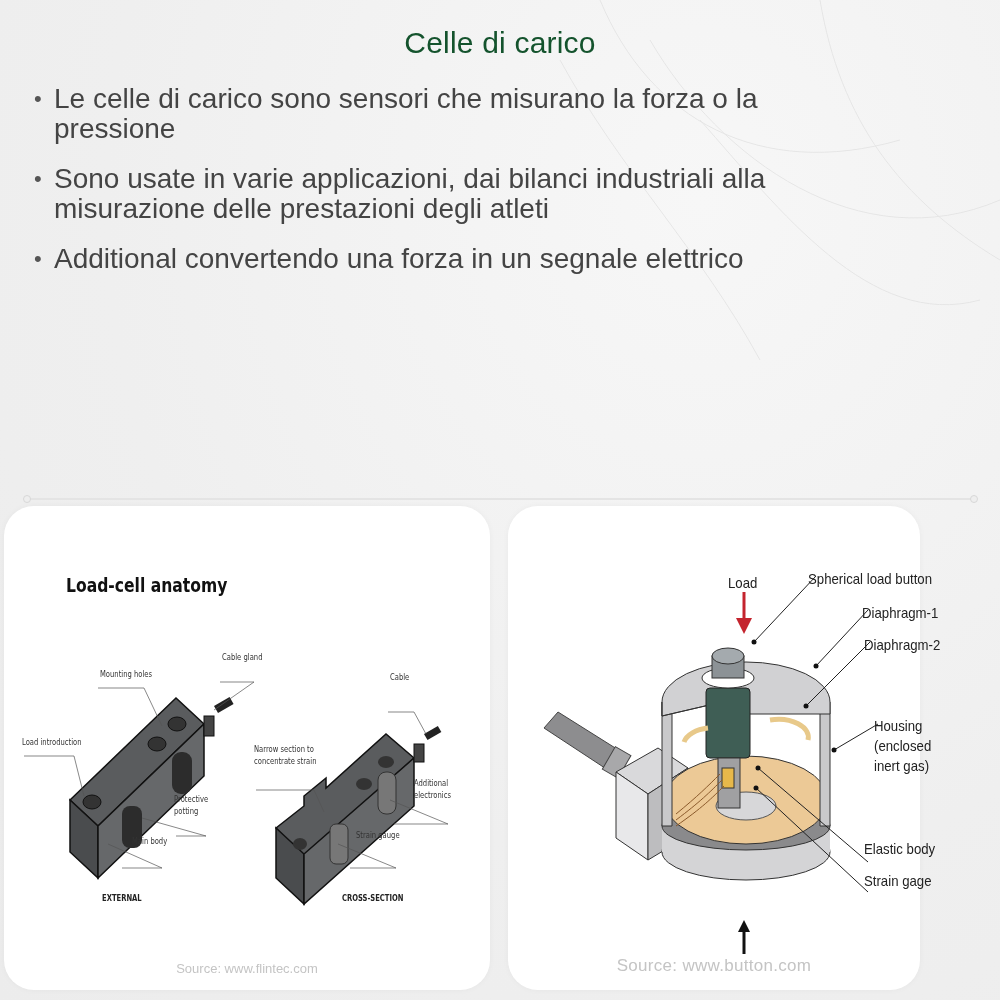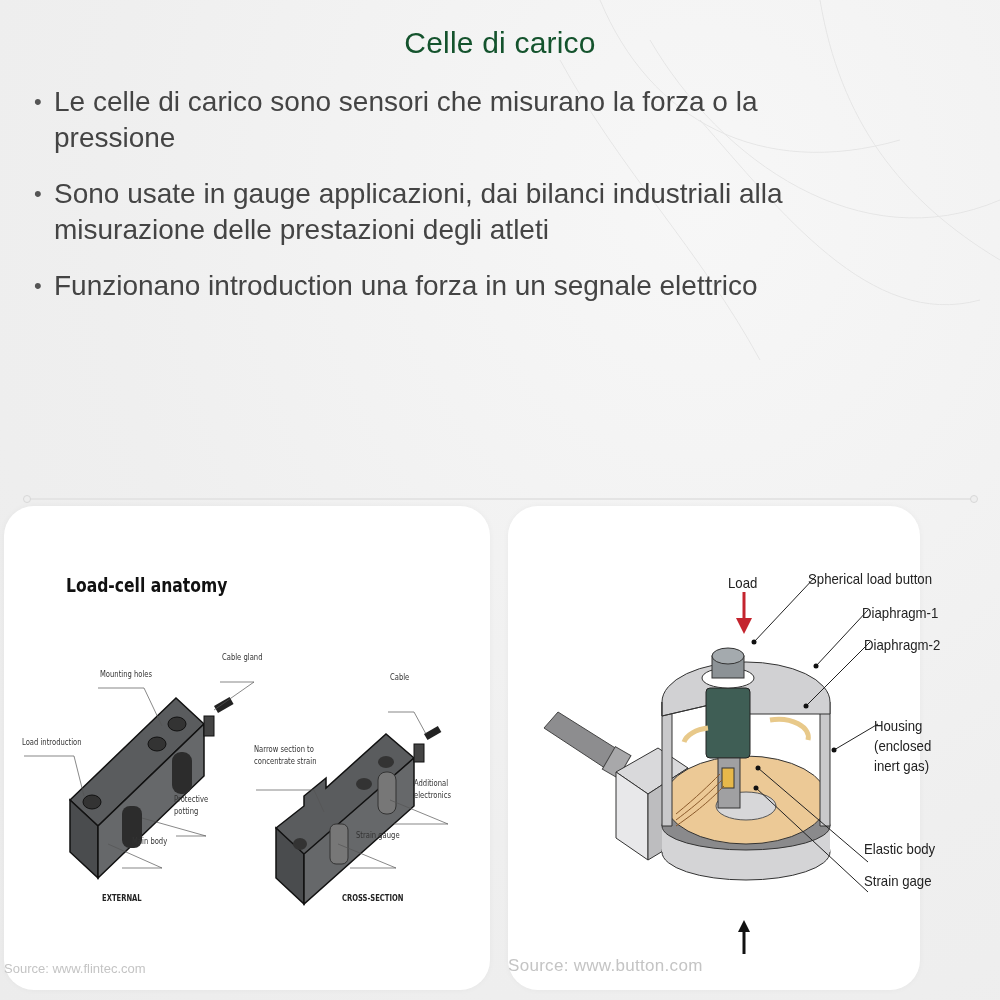--- a/index.html
+++ b/index.html
@@ -9,36 +9,36 @@
     font-family: "DejaVu Sans", sans-serif;
     color:#444;
   }
   .bg-lines { position:absolute; inset:0; pointer-events:none; }
   .title {
     position:absolute; top:26px; left:0; width:1000px; text-align:center;
     font-family:"Liberation Sans", sans-serif; font-size:30px; color:#14532d; letter-spacing:0.2px;
   }
   .bullets {
     position:absolute; top:84px; left:28px; width:940px; margin:0; padding:0; list-style:none;
-    font-family:"Liberation Sans", sans-serif; font-size:28px; line-height:36px; color:#444;
+    font-family:"Liberation Sans", sans-serif; font-size:28px; line-height:30px; color:#444;
   }
   .bullets li { position:relative; padding-left:26px; margin-bottom:20px; }
   .bullets li::before {
     content:"•"; position:absolute; left:6px; top:0; font-size:22px; color:#555;
   }
   .divider-line { position:absolute; top:498px; left:26px; width:946px; height:2px; background:#e4e4e4; }
   .divider-dot { position:absolute; top:495px; width:6px; height:6px; border-radius:50%; border:1px solid #d8d8d8; background:#eee; }
   .card {
     position:absolute; top:506px; width:484px; height:484px; background:#fff; border-radius:30px;
     box-shadow:0 0 6px rgba(0,0,0,0.04);
   }
   .card.left { left:4px; width:486px; }
   .card.right { left:508px; width:412px; }
   .source {
-    position:absolute; left:0; width:100%; text-align:left; color:#c4c4c4;
+    position:absolute; left:0; width:100%; text-align:center; color:#c4c4c4;
     font-family:"Liberation Sans", sans-serif;
   }
   .card.left .source { bottom:14px; font-size:13px; }
   .card.right .source { bottom:14px; font-size:17px; letter-spacing:0.3px; }
   .diag-title {
     position:absolute; left:62px; top:68px; font-family:"DejaVu Sans", sans-serif;
     font-weight:bold; font-size:19px; color:#111; transform:scaleX(0.82); transform-origin:left;
   }
   .lbl { position:absolute; font-family:"DejaVu Sans", sans-serif; font-size:8px; color:#333; white-space:nowrap; transform:scaleX(0.85); transform-origin:left; }
   .caption { position:absolute; font-family:"DejaVu Sans", sans-serif; font-weight:bold; font-size:8px; color:#222; transform:scaleX(0.85); transform-origin:left; }
@@ -55,22 +55,22 @@
     <path d="M700 120 C780 210 870 330 980 300"></path>
     <path d="M560 60 C620 170 700 250 760 360"></path>
     <path d="M820 0 C840 120 900 200 1000 260"></path>
   </g>
 </svg>
 
 <div class="title">Celle di carico</div>
 
 <ul class="bullets">
   <li style="width:820px;">Le celle di carico sono sensori che misurano la forza o la pressione</li>
-  <li style="width:840px;">Sono usate in gauge applicazioni, dai bilanci industriali alla misurazione delle prestazioni degli atleti</li>
-  <li>Funzionano introduction una forza in un segnale elettrico</li>
+  <li style="width:840px;">Sono usate in varie applicazioni, dai bilanci industriali alla misurazione delle prestazioni degli atleti</li>
+  <li>Additional convertendo una forza in un segnale elettrico</li>
 </ul>
 
 <div class="divider-line"></div>
 <div class="divider-dot" style="left:23px;"></div>
 <div class="divider-dot" style="left:970px;"></div>
 
 <div class="card left">
   <div class="diag-title">Load-cell anatomy</div>
 
   <svg width="486" height="484" viewBox="0 0 486 484">

